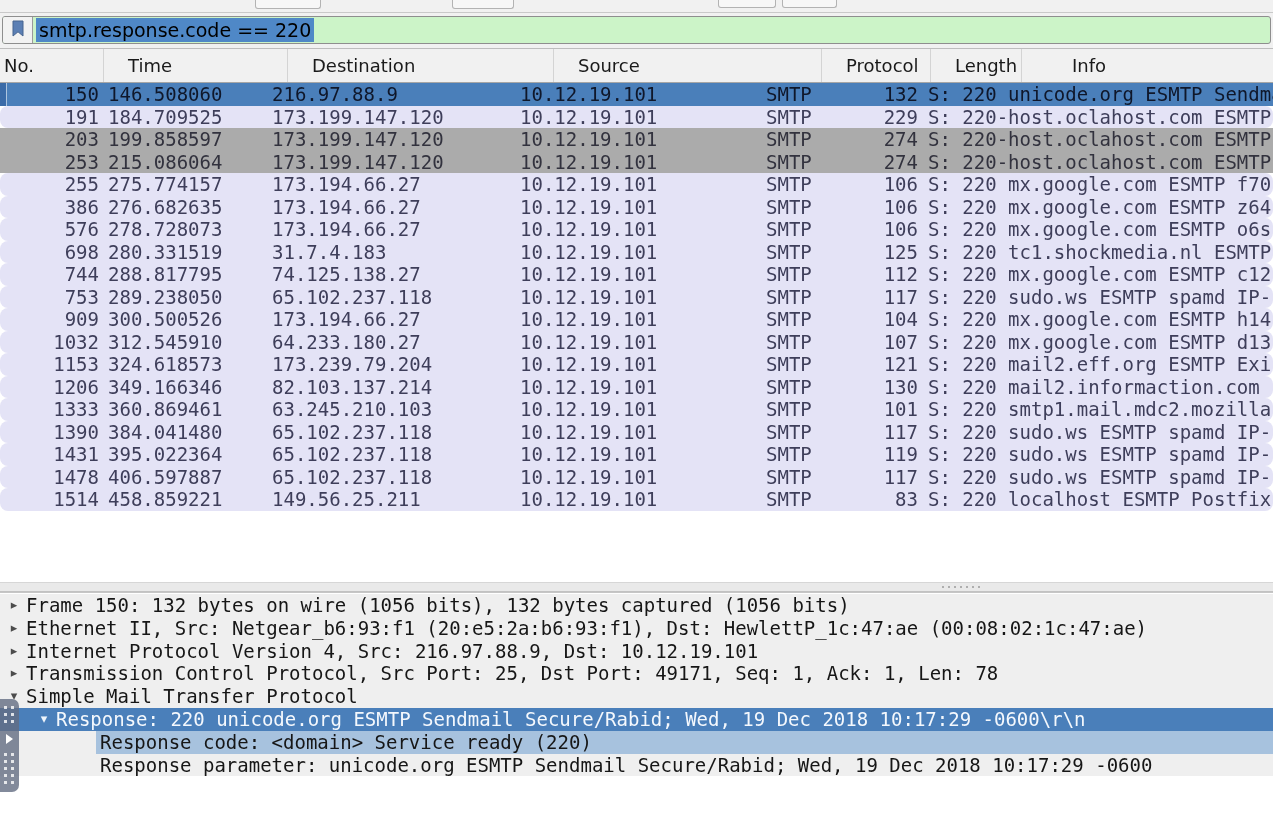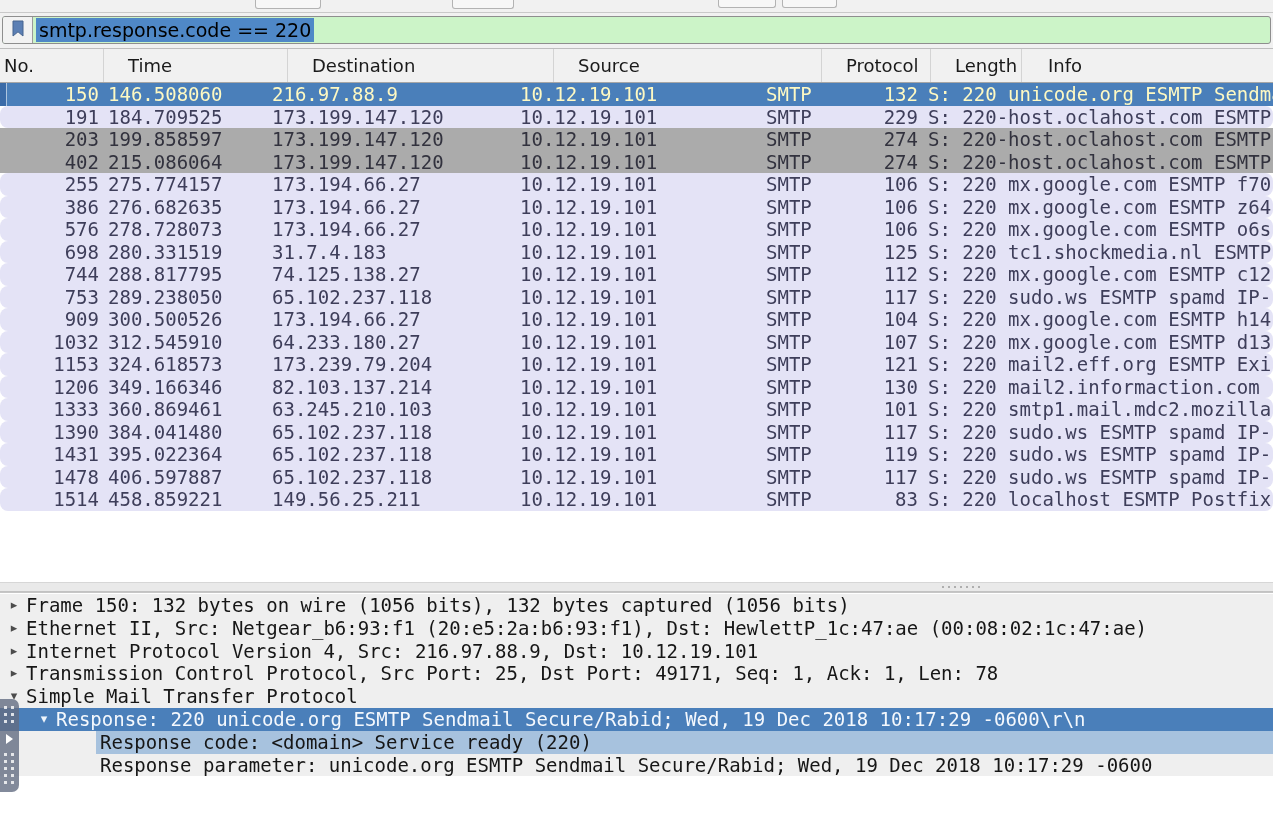--- a/index.html
+++ b/index.html
@@ -17,36 +17,36 @@
   
   .filter-toolbar{position:absolute;top:13px;left:0;width:100%;height:36px;background:#f1f1f1;border-bottom:1px solid #bdbdbd;box-sizing:border-box;}
   .filter-field{position:absolute;left:2px;right:2px;top:3px;height:28px;border:1px solid #8e8e8e;border-radius:3px;background:#ccf4c8;display:flex;align-items:center;box-sizing:border-box;overflow:hidden;}
   .bookmark-btn{width:30px;height:100%;background:#f2f2f2;border:none;border-right:1px solid #9b9b9b;display:flex;align-items:center;justify-content:center;padding:0;flex:none;cursor:pointer;}
   .filter-text{font-size:19px;line-height:24px;color:#000000;background:#4f88c7;padding:0 3px;margin-left:3px;white-space:pre;}
 
   
   .pkt-header{position:absolute;top:49px;left:0;width:100%;height:34px;background:#f1f1f1;border-bottom:1px solid #a6a6a6;display:flex;box-sizing:border-box;font-size:18px;color:#1a1a1a;gap:20px;}
   .hcell{border-right:1px solid #d4d4d4;box-sizing:border-box;display:flex;align-items:center;padding-left:4px;white-space:pre;overflow:hidden;flex:none;}
   .w-no{width:104px}.w-time{width:164px}.w-src{width:248px}.w-dst{width:246px}.w-proto{width:89px}.w-len{width:71px}
-  .w-info{flex:1;border-right:none;padding-left:6px;}
+  .w-info{flex:1;border-right:none;padding-left:6px;margin-left:24px;}
 
   
   .pkt-rows{position:absolute;top:83px;left:0;width:100%;}
   .prow{display:flex;height:22.53px;font-family:"DejaVu Sans Mono",monospace;font-size:19px;line-height:22.53px;position:relative;overflow:hidden;}
   .prow .c{white-space:pre;overflow:hidden;box-sizing:border-box;flex:none;}
   .c.no{width:104px;text-align:right;padding-right:5px;}
   .c.time{width:164px;padding-left:4px;}
   .c.src{width:248px;padding-left:4px;}
   .c.dst{width:246px;padding-left:4px;}
   .c.proto{width:89px;padding-left:4px;}
   .c.len{width:71px;text-align:right;padding-right:4px;}
   .c.info{flex:1;padding-left:6px;}
   .prow.smtp{background:#e4e3f6;color:#3e3e5a;border-radius:8px;}
   .prow.gray{background:#ababab;color:#32323e;}
-  .prow.selected{background:#4a7fba;color:#fef9c3;}
+  .prow.selected{background:#4a7fba;color:#0f172a;}
   .prow.selected::before{content:"";position:absolute;left:0;top:0;bottom:0;width:8px;
     background:linear-gradient(to right,#3a6ba8 0 6px,rgba(255,255,255,.55) 6px 7px,rgba(0,0,0,0) 7px);}
 
   .gap{position:absolute;top:511px;height:71px;left:0;width:100%;background:#fff;}
 
   .splitter{position:absolute;top:582px;height:10px;left:0;width:100%;background:#e9e9e9;border-top:1px solid #d6d6d6;border-bottom:1px solid #c2c2c2;box-sizing:border-box;cursor:row-resize;}
   .splitter .dots{position:absolute;left:942px;top:3px;display:flex;gap:4px;}
   .splitter .dots i{width:2px;height:2px;background:#9a9a9a;border-radius:50%;display:block;}
 
   
@@ -126,21 +126,21 @@
         <span class="c no">203</span>
         <span class="c time">199.858597</span>
         <span class="c src">173.199.147.120</span>
         <span class="c dst">10.12.19.101</span>
         <span class="c proto">SMTP</span>
         <span class="c len">274</span>
         <span class="c info">S: 220-host.oclahost.com ESMTP</span>
       </div>
 
       <div class="prow gray">
-        <span class="c no">402</span>
+        <span class="c no">253</span>
         <span class="c time">215.086064</span>
         <span class="c src">173.199.147.120</span>
         <span class="c dst">10.12.19.101</span>
         <span class="c proto">SMTP</span>
         <span class="c len">274</span>
         <span class="c info">S: 220-host.oclahost.com ESMTP</span>
       </div>
 
       <div class="prow smtp">
         <span class="c no">255</span>

